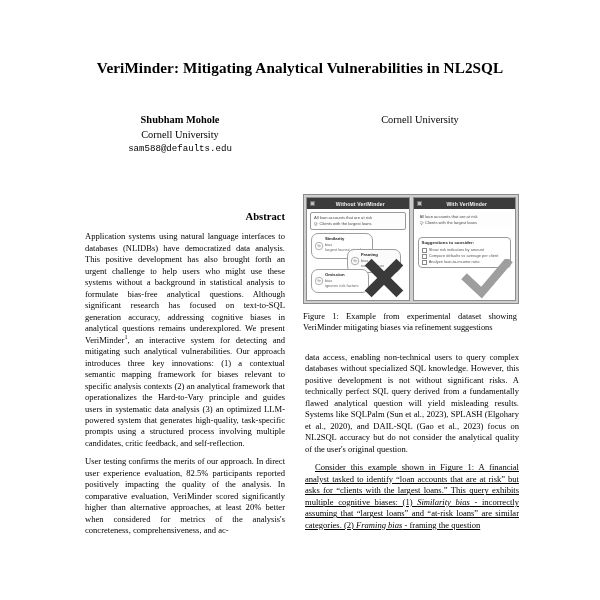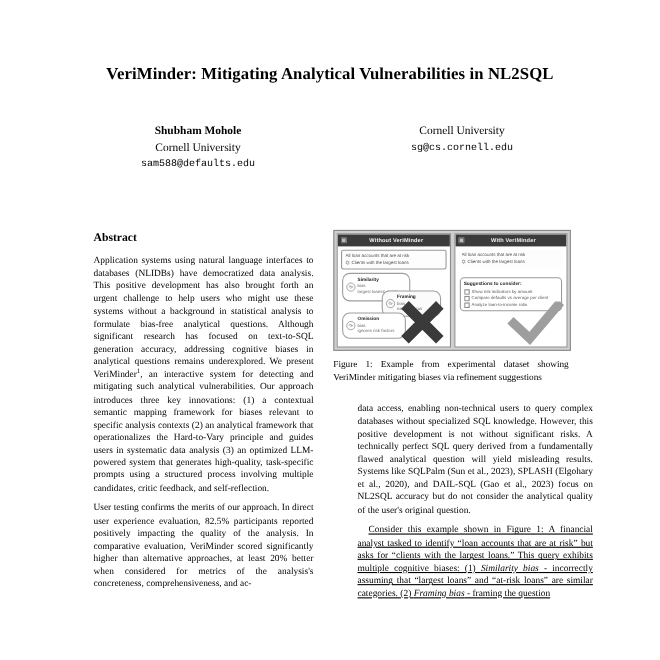--- a/index.html
+++ b/index.html
@@ -70,21 +70,21 @@
     width: 200px;
     font-size: 8.55px;
     line-height: 1.345;
     text-align: justify;
     hyphens: auto;
   }
   .col-left { left: 85px; }
   .col-right { left: 305px; width: 214px; }
 
   .section-head {
-    text-align: left;
+    text-align: right;
     font-size: 10.6px;
     font-weight: bold;
     margin: 0 0 7px 0;
   }
   p.para {
     margin: 0 0 7px 0;
     text-indent: 0;
   }
   p.para.indent {
     text-indent: 10px;
@@ -94,21 +94,21 @@
     font-size: 6.2px;
     vertical-align: super;
     line-height: 0;
   }
   i { font-style: italic; }
 
   
   .figure {
     position: absolute;
     left: 303px;
-    top: 209px;
+    top: 194px;
     width: 216px;
   }
   .fig-panels {
     display: flex;
     gap: 3px;
     border: 1px solid #8a8a8a;
     background: #cfcfcf;
     padding: 2px;
     box-sizing: border-box;
     width: 216px;
@@ -279,31 +279,30 @@
   <div class="title">VeriMinder: Mitigating Analytical Vulnerabilities in NL2SQL</div>
 
   <div class="authors">
     <div class="author">
       <div class="author-name">Shubham Mohole</div>
       <div class="author-affil">Cornell University</div>
       <div class="author-email">sam588@defaults.edu</div>
     </div>
     <div class="author">
       <div class="author-affil">Cornell University</div>
-      <div class="author-email">sg@cs.cornell.edu</div>
     </div>
   </div>
 
   <div class="col col-left">
     <div class="section-head">Abstract</div>
     <p class="para"><span>Application systems using natural language interfaces to databases (NLIDBs) have democratized data analysis. This positive development has also brought forth an urgent challenge to help users who might use these systems without a background in statistical analysis to formulate bias-free analytical questions. Although significant research has focused on text-to-SQL generation accuracy, addressing cognitive biases in analytical questions remains underexplored. We present VeriMinder</span><sup>1</sup><span>, an interactive system for detecting and mitigating such analytical vulnerabilities. Our approach introduces three key innovations: (1) a contextual semantic mapping framework for biases relevant to specific analysis contexts (2) an analytical framework that operationalizes the Hard-to-Vary principle and guides users in systematic data analysis (3) an optimized LLM-powered system that generates high-quality, task-specific prompts using a structured process involving multiple candidates, critic feedback, and self-reflection.</span></p>
     <p class="para">User testing confirms the merits of our approach. In direct user experience evaluation, 82.5% participants reported positively impacting the quality of the analysis. In comparative evaluation, VeriMinder scored significantly higher than alternative approaches, at least 20% better when considered for metrics of the analysis's concreteness, comprehensiveness, and ac-</p>
   </div>
 
-  <div class="col col-right" style="top:366px;margin-left:20px;">
+  <div class="col col-right" style="top:352px;">
     <p class="para">data access, enabling non-technical users to query complex databases without specialized SQL knowledge. However, this positive development is not without significant risks. A technically perfect SQL query derived from a fundamentally flawed analytical question will yield misleading results. Systems like SQLPalm (Sun et al., 2023), SPLASH (Elgohary et al., 2020), and DAIL-SQL (Gao et al., 2023) focus on NL2SQL accuracy but do not consider the analytical quality of the user's original question.</p>
     <p class="para indent"><span>Consider this example shown in Figure 1: A financial analyst tasked to identify “loan accounts that are at risk” but asks for “clients with the largest loans.” This query exhibits multiple cognitive biases: (1) </span><i>Similarity bias</i><span> - incorrectly assuming that “largest loans” and “at-risk loans” are similar categories. (2) </span><i>Framing bias</i><span> - framing the question</span></p>
   </div>
 
   <div class="figure">
     <div class="fig-panels">
 
       <div class="panel">
         <div class="panel-header">
           <span class="panel-header-dot"></span>

